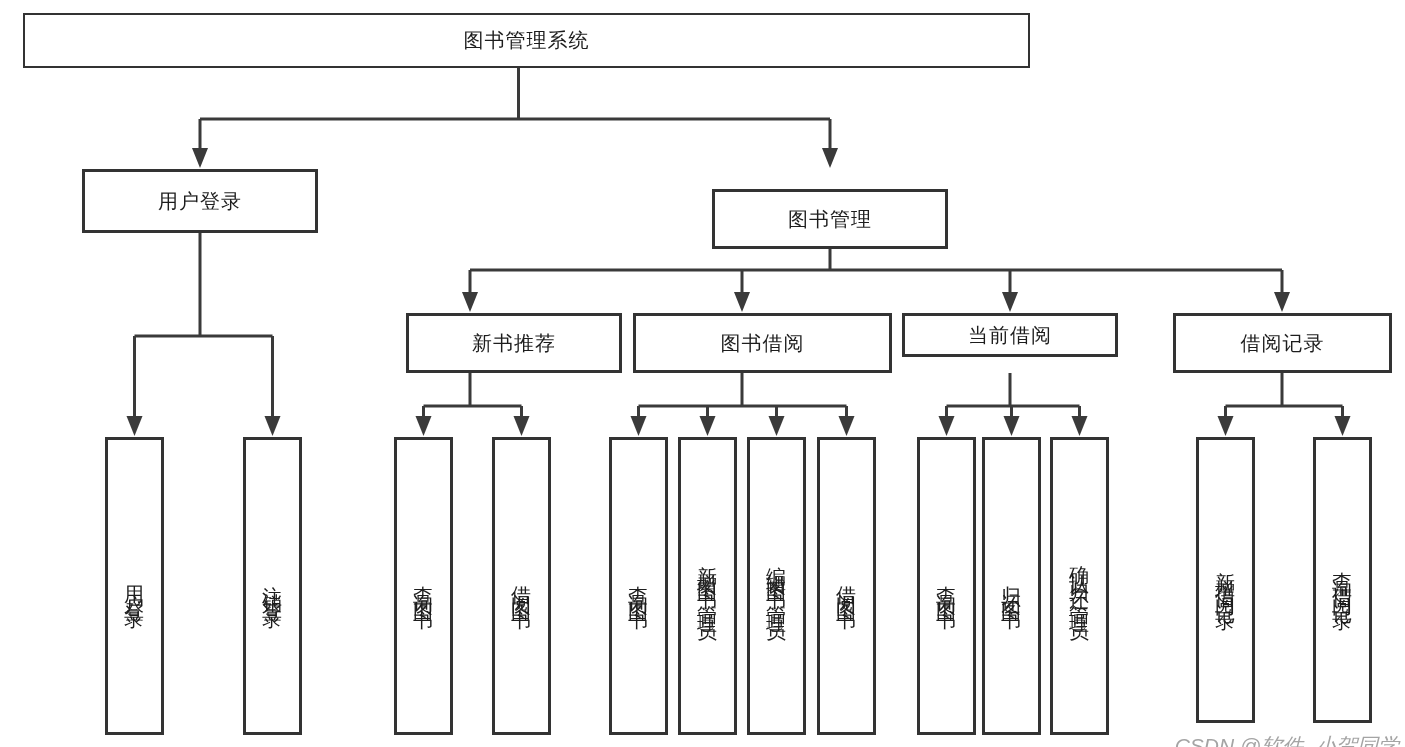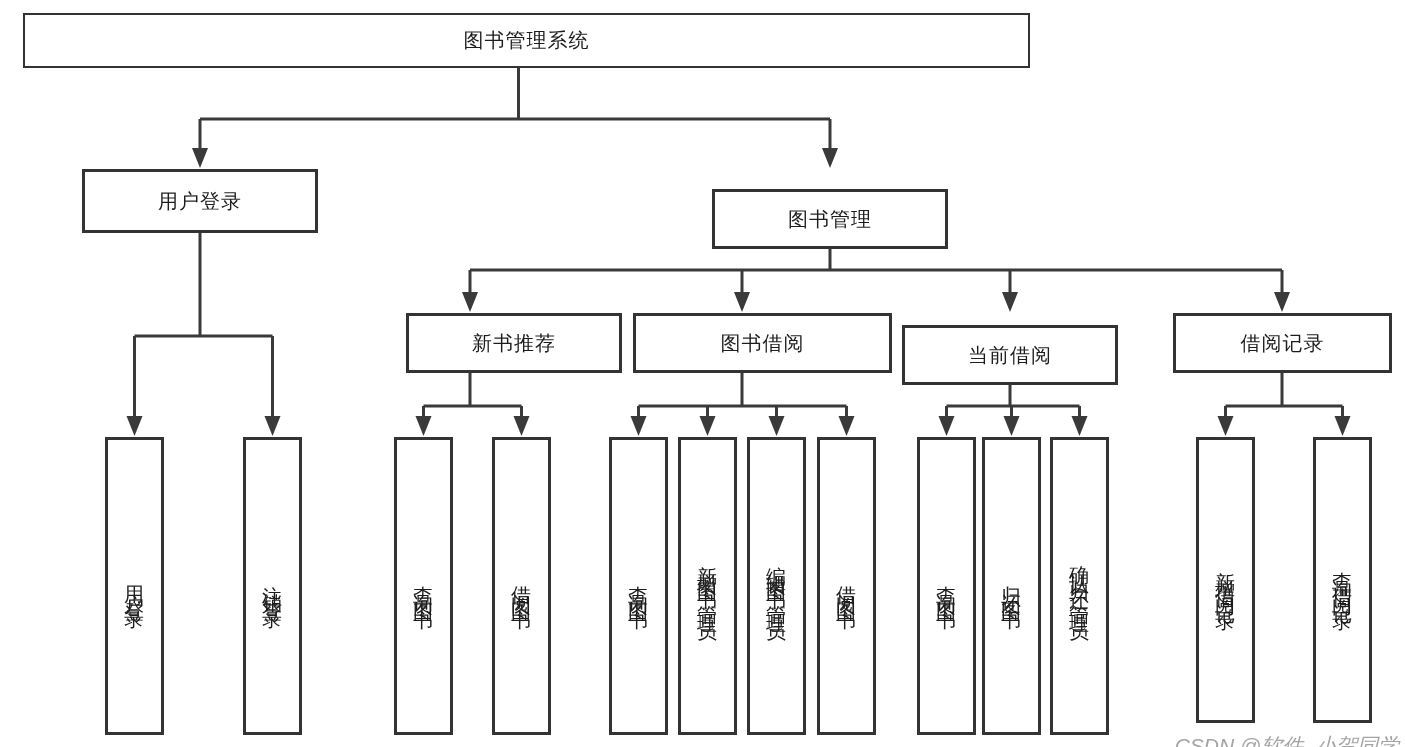--- a/index.html
+++ b/index.html
@@ -106,21 +106,21 @@
     </g>
   </svg>
 
   <div class="node root" style="left:15px; top:13px; width:1007px; height:55px;margin-left:8px;">图书管理系统</div>
 
   <div class="node lvl2" style="left:82px; top:169px; width:236px; height:64px;">用户登录</div>
   <div class="node lvl2" style="left:712px; top:169px; width:236px; height:60px;margin-top:20px;">图书管理</div>
 
   <div class="node lvl3" style="left:362px; top:313px; width:216px; height:60px;margin-left:44px;">新书推荐</div>
   <div class="node lvl3" style="left:633px; top:313px; width:259px; height:60px;">图书借阅</div>
-  <div class="node lvl3" style="left:902px; top:313px; width:216px; height:60px;margin-top:12px;">当前借阅</div>
+  <div class="node lvl3" style="left:902px; top:313px; width:216px; height:44px;">当前借阅</div>
   <div class="node lvl3" style="left:1173px; top:313px; width:219px; height:60px;">借阅记录</div>
 
   <div class="node leaf" style="left:105px; top:437px; width:59px; height:298px;">用户登录</div>
   <div class="node leaf" style="left:243px; top:437px; width:59px; height:298px;">注销登录</div>
 
   <div class="node leaf" style="left:394px; top:437px; width:59px; height:298px;">查询图书</div>
   <div class="node leaf" style="left:492px; top:437px; width:59px; height:298px;">借阅图书</div>
 
   <div class="node leaf" style="left:609px; top:437px; width:59px; height:298px;">查询图书</div>
   <div class="node leaf" style="left:678px; top:437px; width:59px; height:298px;">新增图书（管理员）</div>

